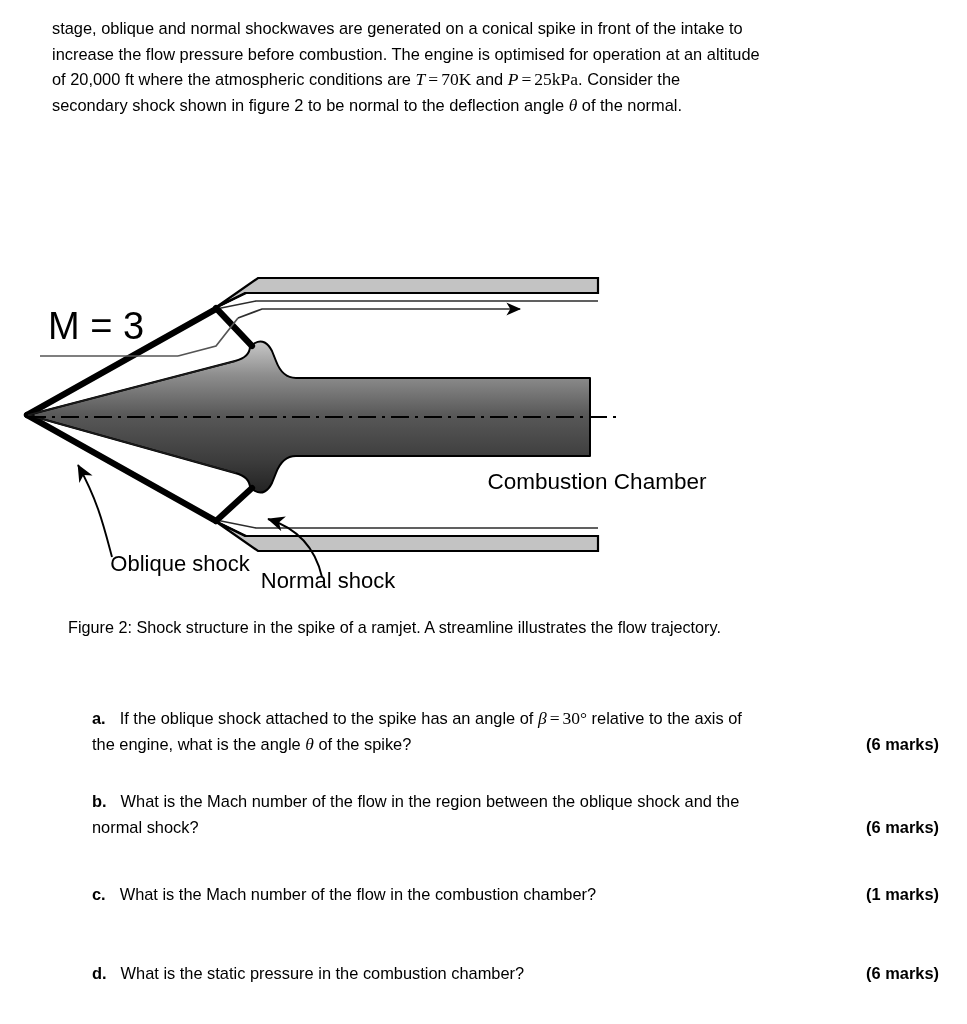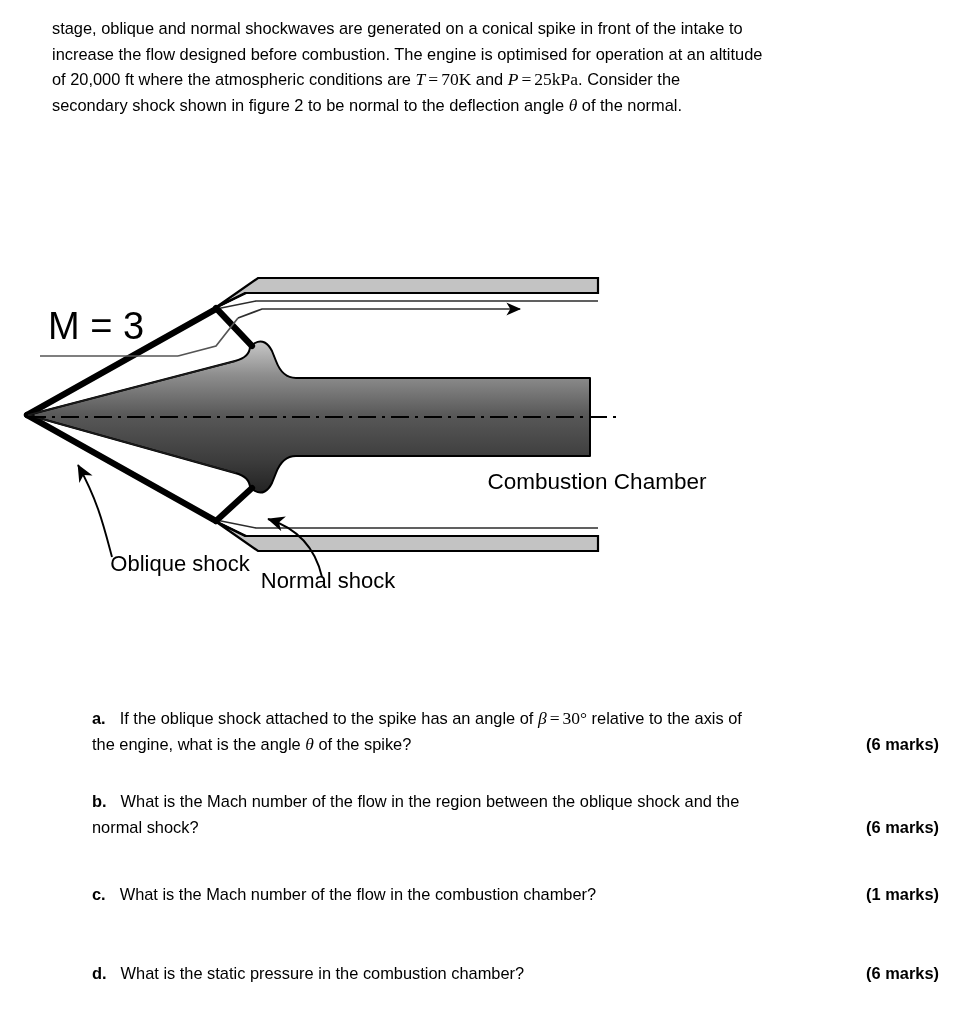--- a/index.html
+++ b/index.html
@@ -106,21 +106,21 @@
   }
   .q-indent { display: inline-block; width: 14px; }
 </style>
 </head>
 <body>
 
 <div class="page">
 
   <div class="intro" id="intro-block">
       <span class="ln"><span>stage, oblique and normal shockwaves are generated on a conical spike in front of the intake to</span></span>
-      <span class="ln"><span>increase the flow designed before combustion.  The engine is optimised for operation at an altitude</span></span>
+      <span class="ln"><span>increase the flow pressure before combustion.  The engine is optimised for operation at an altitude</span></span>
       <span class="ln"><span>of 20,000 ft where the atmospheric conditions are </span><span class="mathit">T</span><span class="eqsign">=</span><span class="mathrm">70K</span><span> and </span><span class="mathit">P</span><span class="eqsign">=</span><span class="mathrm">25kPa</span><span>.  Consider the</span></span>
       <span class="ln"><span>secondary shock shown in figure 2 to be normal to the deflection angle </span><span class="mathsym">θ</span><span> of the normal.</span></span>
     </div>
 
   <div class="figure-wrap">
     <svg width="967" height="350" viewBox="0 0 967 350">
       <defs>
         <linearGradient id="spikeGrad" x1="0" y1="0" x2="0" y2="1">
           <stop offset="0%" stop-color="#c8c8c8"></stop>
           <stop offset="22%" stop-color="#8e8e8e"></stop>
@@ -213,20 +213,21 @@
 
       <g>
         <path d="M 322,326 C 316,300 300,278 268,268" fill="none" stroke="#000" stroke-width="1.9" marker-end="url(#arrowHeadSm)"></path>
         <text x="328" y="337" text-anchor="middle" font-family="'Liberation Sans', sans-serif" font-size="22" fill="#000">Normal shock</text>
       </g>
 
       <text x="597" y="238" text-anchor="middle" font-family="'Liberation Sans', sans-serif" font-size="22.5" fill="#000">Combustion Chamber</text>
     </svg>
   </div>
 
+  <div class="figure-caption">Figure 2: Shock structure in the spike of a ramjet.  A streamline illustrates the flow trajectory.</div>
 
   <div class="question q-a" id="q-a">
       <span class="q-line"><span class="q-letter">a.</span><span class="q-indent">&nbsp;</span><span>If the oblique shock attached to the spike has an angle of </span><span class="mathsym">β</span><span class="eqsign">=</span><span class="mathrm">30°</span><span> relative to the axis of</span></span>
       <span class="q-line"><span>the engine, what is the angle </span><span class="mathsym">θ</span><span> of the spike?</span><span class="q-marks">(6 marks)</span></span>
     </div>
   <div class="question q-b" id="q-b">
       <span class="q-line"><span class="q-letter">b.</span><span class="q-indent">&nbsp;</span><span>What is the Mach number of the flow in the region between the oblique shock and the</span></span>
       <span class="q-line"><span>normal shock?</span><span class="q-marks">(6 marks)</span></span>
     </div>
   <div class="question q-c" id="q-c">

